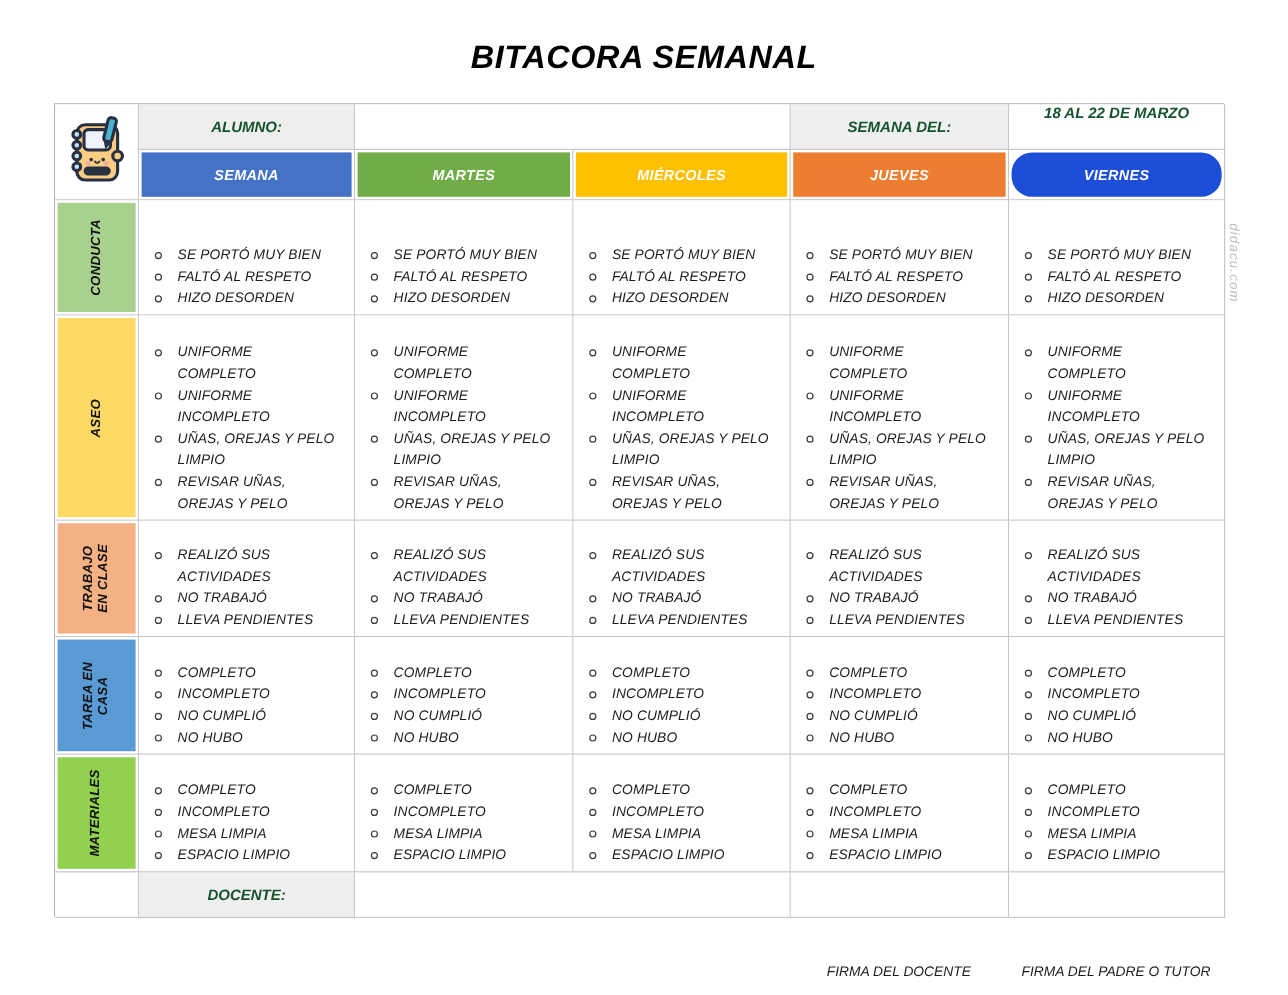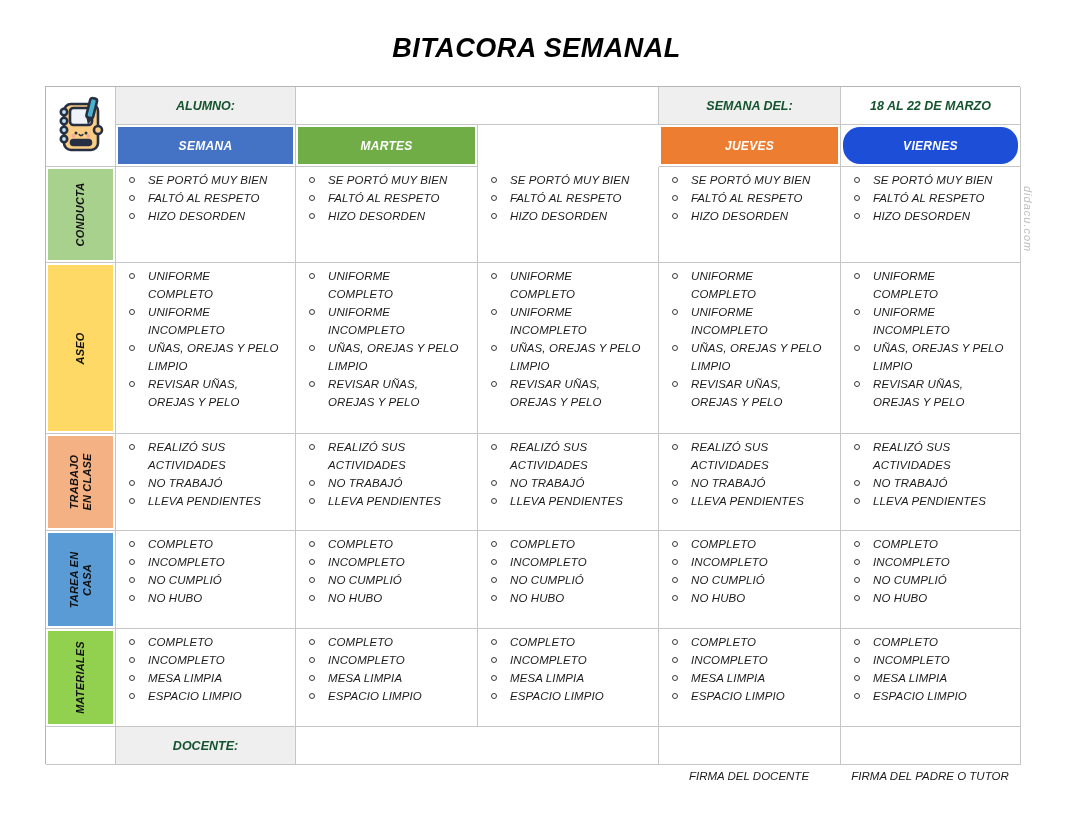--- a/index.html
+++ b/index.html
@@ -23,42 +23,42 @@
     grid-template-rows:38px 42px 96px 171px 97px 98px 98px 38px;
     border-top:1px solid #b5b5b5; border-left:1px solid #b5b5b5;
     background:#ffffff;
   }
   .cell {
     position:relative; background:#ffffff;
     border-right:1px solid #c6c6c6; border-bottom:1px solid #c6c6c6;
   }
   .gray-cell { background:#efefef; display:flex; align-items:center; justify-content:center; }
   .gray-cell span, .date-cell span { font-size:12.5px; font-weight:bold; color:#14532d; }
-  .date-cell { display:flex; align-items:center; justify-content:center; }
+  .date-cell { display:flex; justify-content:center; }
   .icon-cell { display:flex; align-items:center; justify-content:center; }
   .fill { position:absolute; inset:2px; display:flex; align-items:center; justify-content:center; }
   .day-label { font-size:12px; font-weight:bold; color:#ffffff; letter-spacing:0.3px; }
   .vlabel {
     transform:rotate(-90deg); text-align:center;
     font-size:11px; font-weight:bold; color:#111111; line-height:13px; letter-spacing:0.2px;
   }
   .opts {
-    display:flex; flex-direction:column; justify-content:flex-start;
+    display:flex; flex-direction:column; justify-content:flex-end;
     height:100%; padding:4px 6px 4px 13px;
   }
   .opt { display:flex; align-items:flex-start; }
   .bullet {
     width:6px; height:6px; border:1px solid #3a3a3a; border-radius:50%;
     flex:0 0 auto; margin-top:5.5px; background:transparent;
   }
   .opt-text {
     margin-left:13px; font-size:11.5px; line-height:18px; color:#1c1c1c;
     white-space:pre-line; letter-spacing:0.1px;
   }
-  .sig { position:absolute; top:770px; text-align:center; font-size:11.5px; color:#1c1c1c; }
+  .sig { position:absolute; top:804px; text-align:center; font-size:11.5px; color:#1c1c1c; }
   .sig1 { left:658px; width:182px; }
   .sig2 { left:840px; width:180px; }
 </style>
 </head>
 <body>
 
 <div class="page">
 
   <h1 class="title">BITACORA SEMANAL</h1>
 
@@ -115,20 +115,25 @@
   <div class="cell" style="grid-area: 2 / 2 / 3 / 3;">
         <div class="fill" style="background: rgb(68, 114, 196);">
           <div class="day-label">SEMANA</div>
         </div>
       </div>
       <div class="cell" style="grid-area: 2 / 3 / 3 / 4;">
         <div class="fill" style="background: rgb(112, 173, 71);">
           <div class="day-label">MARTES</div>
         </div>
       </div>
+      <div class="cell" style="grid-area: 2 / 4 / 3 / 5;">
+        <div class="fill" style="background: rgb(255, 192, 0);">
+          <div class="day-label">MIÉRCOLES</div>
+        </div>
+      </div>
       <div class="cell" style="grid-area: 2 / 5 / 3 / 6;">
         <div class="fill" style="background: rgb(237, 125, 49);">
           <div class="day-label">JUEVES</div>
         </div>
       </div>
       <div class="cell" style="grid-area: 2 / 6 / 3 / 7;">
         <div class="fill" style="background: #1d4ed8; border-radius: 17px;">
           <div class="day-label">VIERNES</div>
         </div>
       </div>

